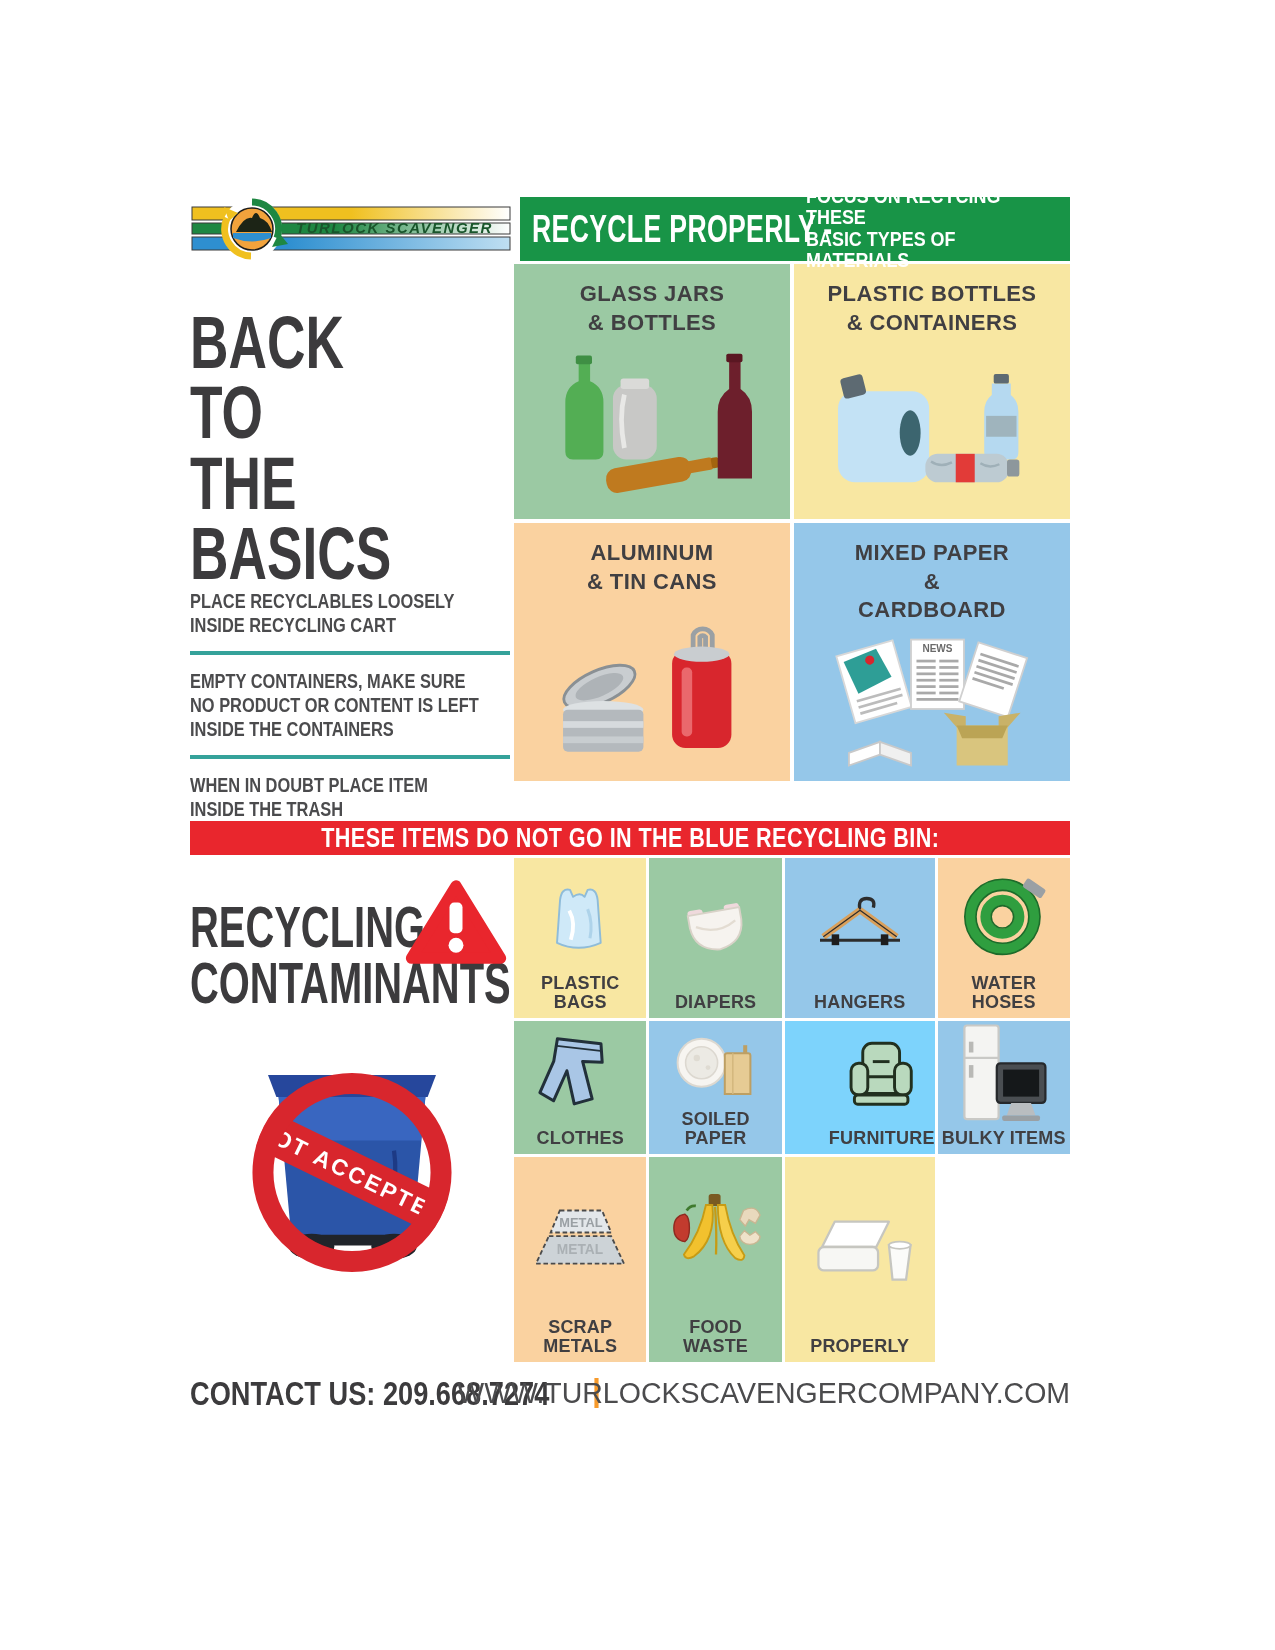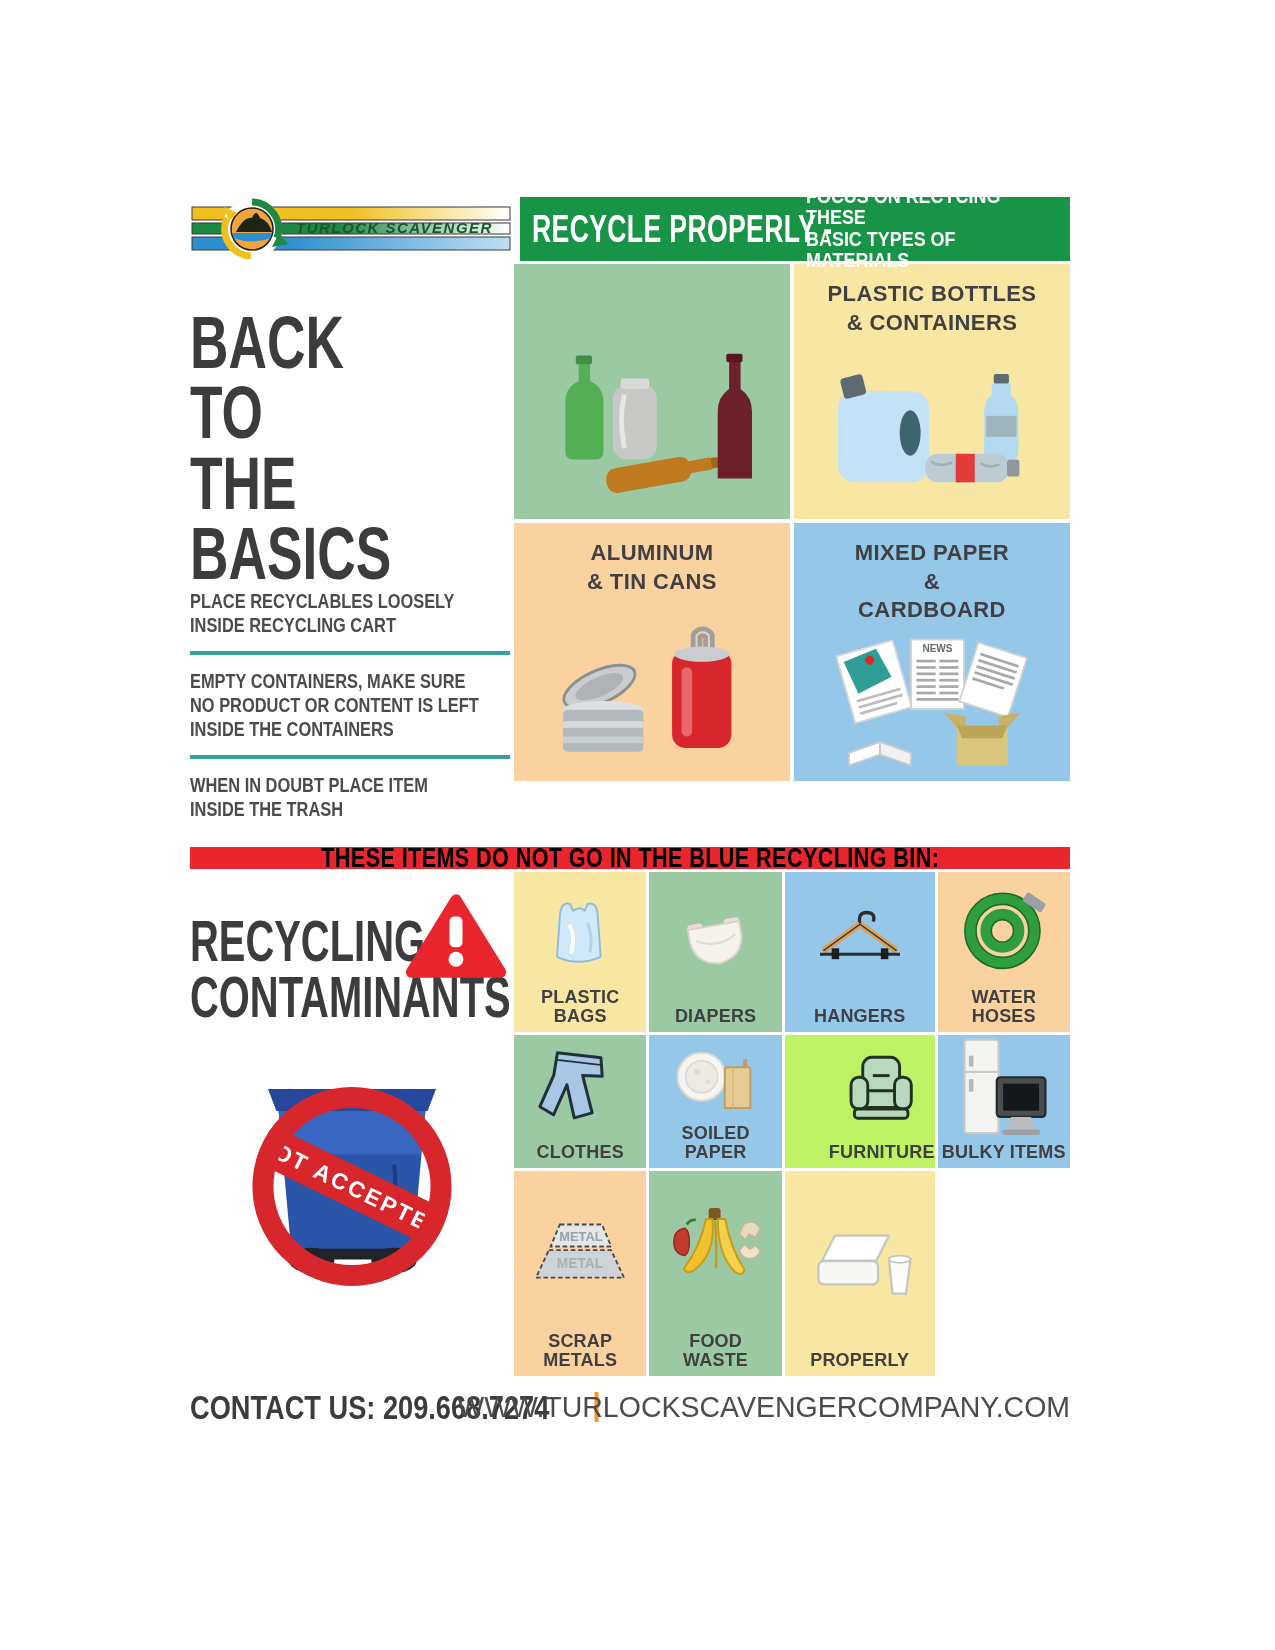--- a/index.html
+++ b/index.html
@@ -27,21 +27,21 @@
     transform:scaleX(0.82); transform-origin:left top; width:122%; }
   .divider { border:none; border-top:4px solid #35a29a; margin:14px 0; }
 
   .grid-accepted { flex:1; display:grid; grid-template-columns:1fr 1fr; grid-template-rows:255px 258px; gap:4px; }
   .cell { display:flex; flex-direction:column; align-items:center; }
   .cell-label { font-weight:bold; color:#403f42; text-align:center; white-space:pre-line; }
   .top-label { font-size:22px; line-height:1.3; padding-top:16px; letter-spacing:0.4px; }
   .top-cell svg.icon-lg { margin-top:auto; margin-bottom:12px; }
 
   
-  .banner-red { margin-top:26px; height:22px; background:#e9262d; color:#000000; display:flex; align-items:center; justify-content:center; }
+  .banner-red { height:34px; background:#e9262d; color:#ffffff; display:flex; align-items:center; justify-content:center; }
   .banner-red-text { font-size:27px; font-weight:bold; transform:scaleX(0.80); transform-origin:center center;
     white-space:nowrap; letter-spacing:0.5px; }
 
   
   .section-bottom { display:flex; gap:4px; margin-top:3px; }
   .contam-left { width:320px; position:relative; }
   .contam-title { font-size:57px; font-weight:bold; color:#3c3b3d; line-height:0.98; white-space:pre-line;
     transform:scaleX(0.70); transform-origin:left top; margin-top:42px; display:inline-block; }
   .warn-tri { position:absolute; right:2px; top:18px; }
   .bin-wrap { margin:16px 0 0 36px; }
@@ -116,20 +116,22 @@
 INSIDE THE CONTAINERS</p>
           <hr class="divider">
           <p class="tip">WHEN IN DOUBT PLACE ITEM
 INSIDE THE TRASH</p>
         </div>
       </div>
 
       <div class="grid-accepted">
 
         <div class="cell top-cell" style="background-color: rgb(155, 201, 163);">
+          <div class="cell-label top-label">GLASS JARS
+&amp; BOTTLES</div>
           <svg class="icon-lg" width="220" height="160" viewBox="0 0 230 168">
             <path d="M38,16 h12 v20 q14,6 14,22 v52 q0,8 -8,8 h-24 q-8,0 -8,-8 v-52 q0,-16 14,-22 z" fill="#53ae54"></path>
             <rect x="35" y="9" width="17" height="9" rx="2" fill="#3f8f44"></rect>
             <rect x="74" y="40" width="46" height="78" rx="14" fill="#c8c8c6"></rect>
             <rect x="82" y="33" width="30" height="11" rx="3" fill="#dadad8"></rect>
             <path d="M86,50 q-6,24 0,56" stroke="#e8e8e6" stroke-width="5" fill="none"></path>
             <g transform="rotate(-10 130 130)">
               <rect x="66" y="118" width="90" height="26" rx="11" fill="#bf7a1f"></rect>
               <rect x="152" y="124" width="28" height="13" rx="4" fill="#bf7a1f"></rect>
               <rect x="178" y="125" width="8" height="11" rx="2" fill="#a3650f"></rect>
@@ -346,21 +348,21 @@
               <path d="M74,32 h26 q3,0 3,3 v48 h-32 v-48 q0,-3 3,-3 z" fill="#e6cb94" stroke="#bd9f63" stroke-width="2.5"></path>
               <line x1="81" y1="32" x2="81" y2="83" stroke="#d4b87e" stroke-width="2"></line>
               <rect x="94" y="22" width="5" height="10" fill="#bd9f63"></rect>
             </svg>
           </div>
           <div class="cell-label bot-label">SOILED
 PAPER</div>
         </div>
 
 
-        <div class="cell bot-cell" style="background-color: #bef264; padding-left: 44px;">
+        <div class="cell bot-cell" style="background-color: #7dd3fc; padding-left: 44px;">
           <div class="icon-box">
             <svg width="92" height="86" viewBox="0 0 110 100">
               <g stroke="#21301f" stroke-width="3.5" fill="#b9d9bd" stroke-linejoin="round">
                 <rect x="32" y="12" width="44" height="48" rx="11"></rect>
                 <rect x="32" y="52" width="44" height="20" rx="5"></rect>
                 <rect x="18" y="36" width="20" height="38" rx="9"></rect>
                 <rect x="70" y="36" width="20" height="38" rx="9"></rect>
                 <rect x="22" y="74" width="64" height="11" rx="4"></rect>
                 <line x1="44" y1="34" x2="64" y2="34"></line>
               </g>

